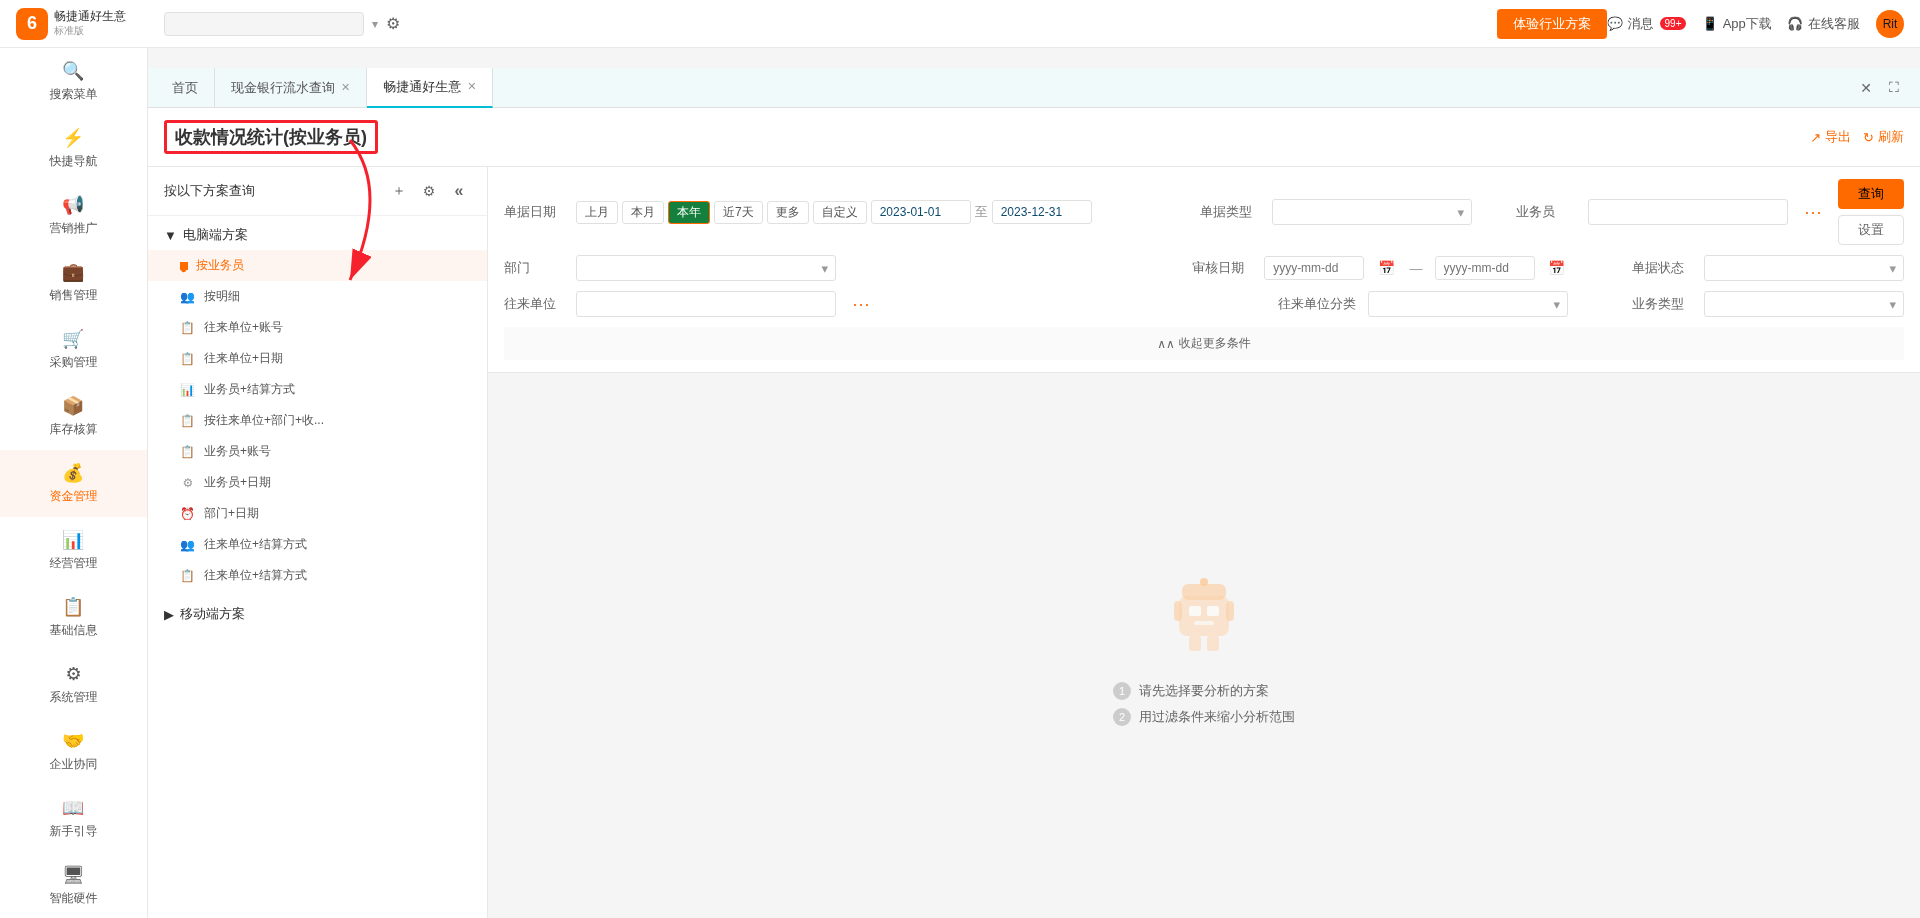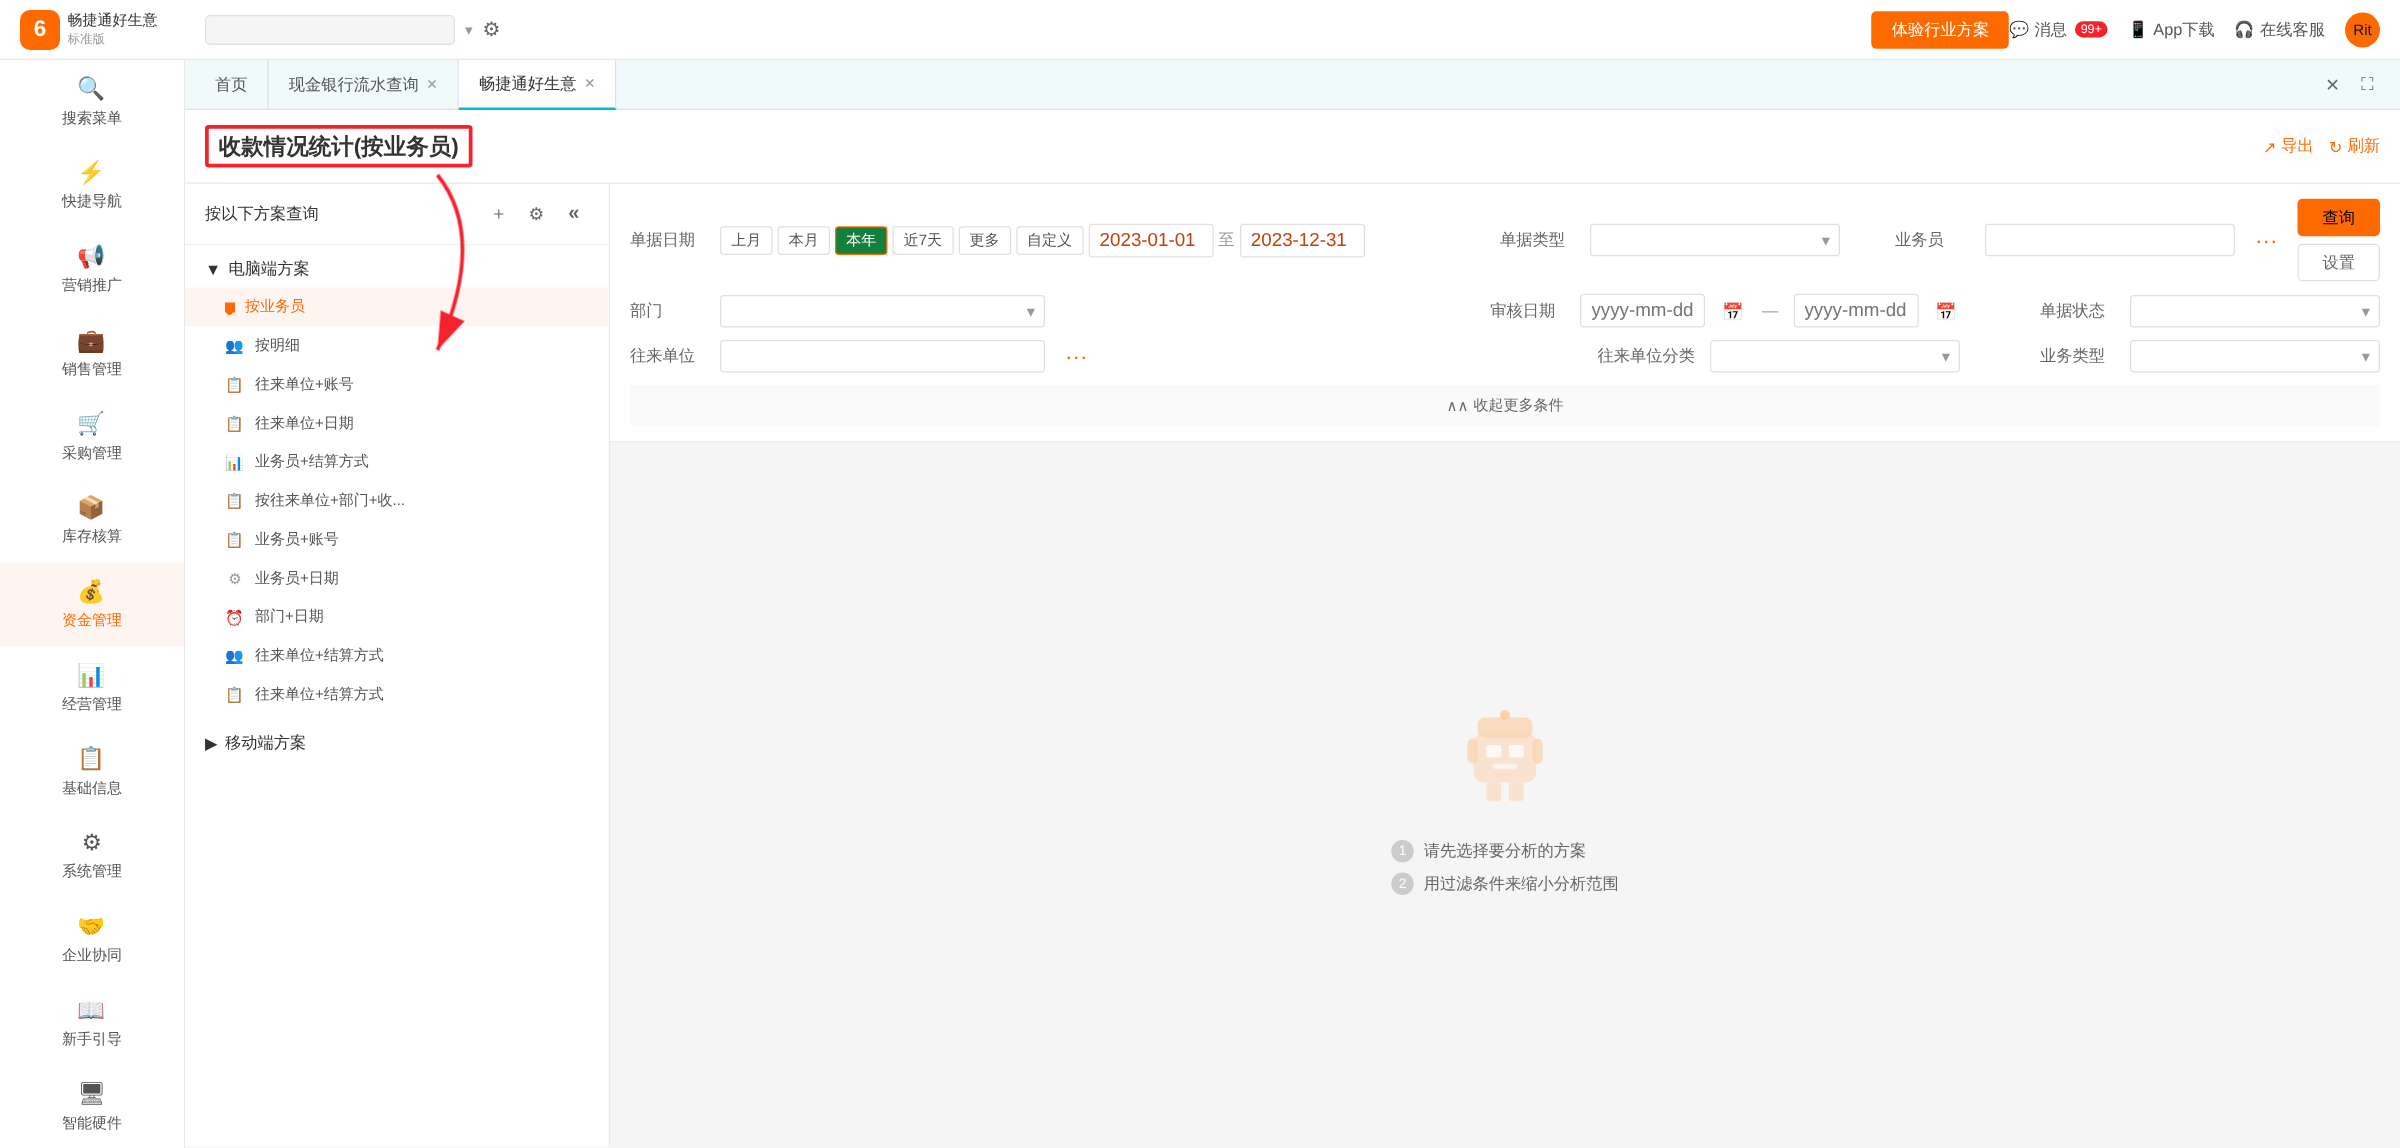--- a/index.html
+++ b/index.html
@@ -126,20 +126,21 @@
     }
 
     
     .tab-bar {
       height: 40px;
       background: #f0fafa;
       display: flex;
       align-items: center;
       border-bottom: 1px solid #e0e0e0;
       padding: 0 8px;
+      margin-top: 20px;
     }
     .tab-item {
       height: 40px;
       display: flex;
       align-items: center;
       padding: 0 16px;
       cursor: pointer;
       font-size: 13px;
       color: #555;
       border-right: 1px solid #e0e0e0;
@@ -303,22 +304,22 @@
     }
     .date-btn.active {
       background: #15803d;
       color: white;
       border-color: #ff6a00;
     }
     .date-input {
       border: 1px solid #e0e0e0;
       border-radius: 3px;
       padding: 4px 8px;
-      font-size: 15px;
-      color: #c2410c;
+      font-size: 12px;
+      color: #0c4a6e;
       width: 100px;
     }
     .date-separator { color: #999; }
     .form-select {
       border: 1px solid #e0e0e0;
       border-radius: 3px;
       padding: 5px 28px 5px 8px;
       font-size: 12px;
       color: #333;
       background: #fff;

